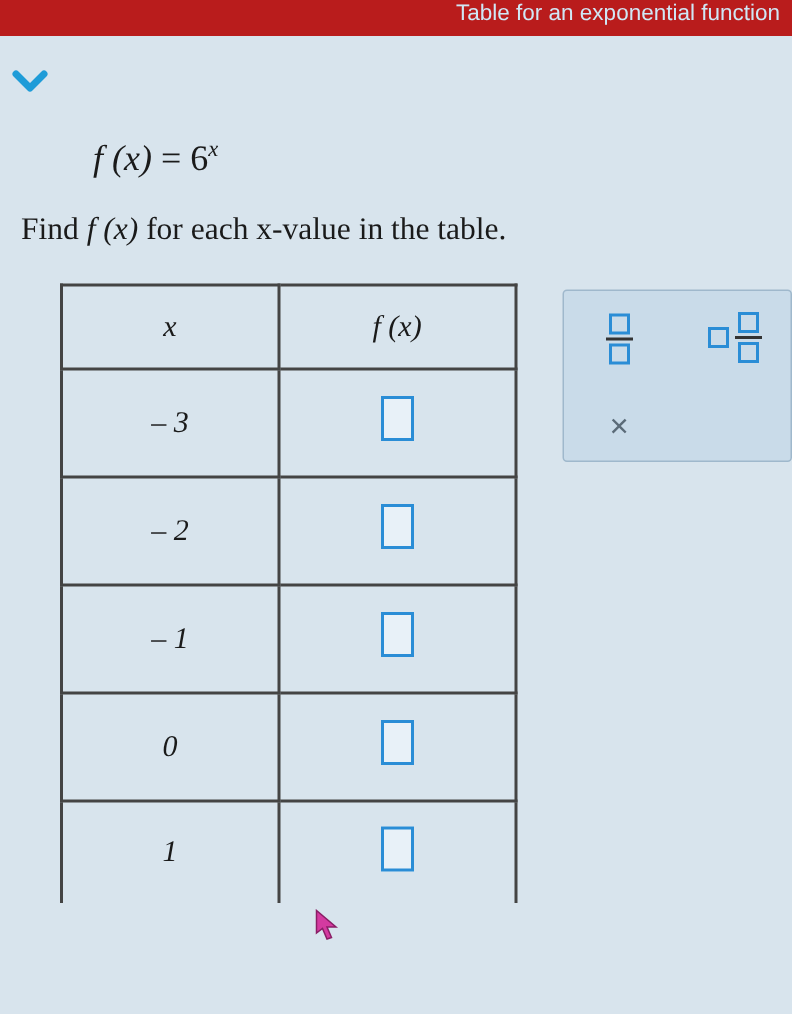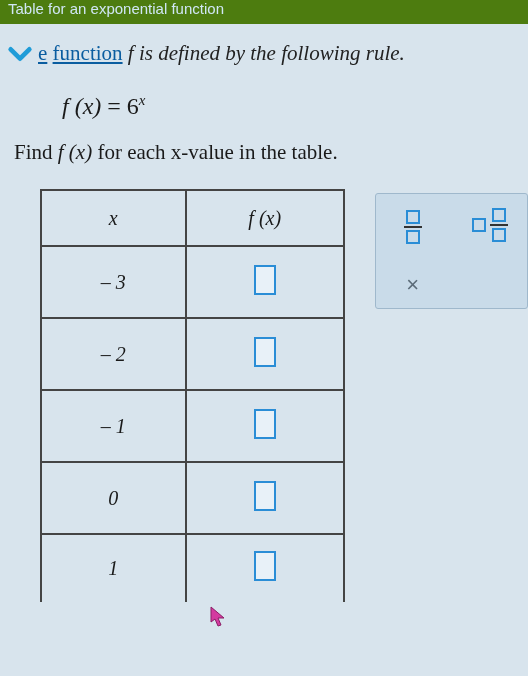--- a/index.html
+++ b/index.html
@@ -6,29 +6,29 @@
   body {
     width: 528px;
     height: 676px;
     background: #d8e4ed;
     font-family: Georgia, 'Times New Roman', serif;
     color: #1a1a1a;
     overflow: hidden;
     position: relative;
   }
   .header-bar {
-    background: #4d7c0f;
+    background: #b91c1c;
     color: #d0e7f5;
     height: 24px;
     padding: 0 8px;
     font-family: Arial, sans-serif;
     font-size: 15px;
     line-height: 18px;
     overflow: hidden;
-    text-align: left;
+    text-align: right;
   }
   .question-row {
     display: flex;
     align-items: flex-start;
     padding: 14px 8px 0 6px;
   }
   .chevron {
     width: 28px;
     height: 28px;
     flex: 0 0 28px;
@@ -147,26 +147,20 @@
 <body>
 
 <div class="header-bar">
   <span>Table for an exponential function</span>
 </div>
 
 <div class="question-row">
   <svg class="chevron" viewBox="0 0 24 24">
     <polyline points="4,8 12,16 20,8" fill="none" stroke="#1f9cd8" stroke-width="4" stroke-linecap="round" stroke-linejoin="round"></polyline>
   </svg>
-  <div class="question-text">
-    <span class="link-frag">e</span>
-    <span> </span>
-    <span class="link-frag">function</span>
-    <span class="ital"> f is defined by the following rule.</span>
-  </div>
 </div>
 
 <div class="formula">
   <span>f (x)</span><span style="font-style:normal"> = </span><span style="font-style:normal">6</span><span class="sup">x</span>
 </div>
 
 <div class="instruction">
   <span>Find </span><span class="ital">f (x)</span><span> for each x-value in the table.</span>
 </div>
 

